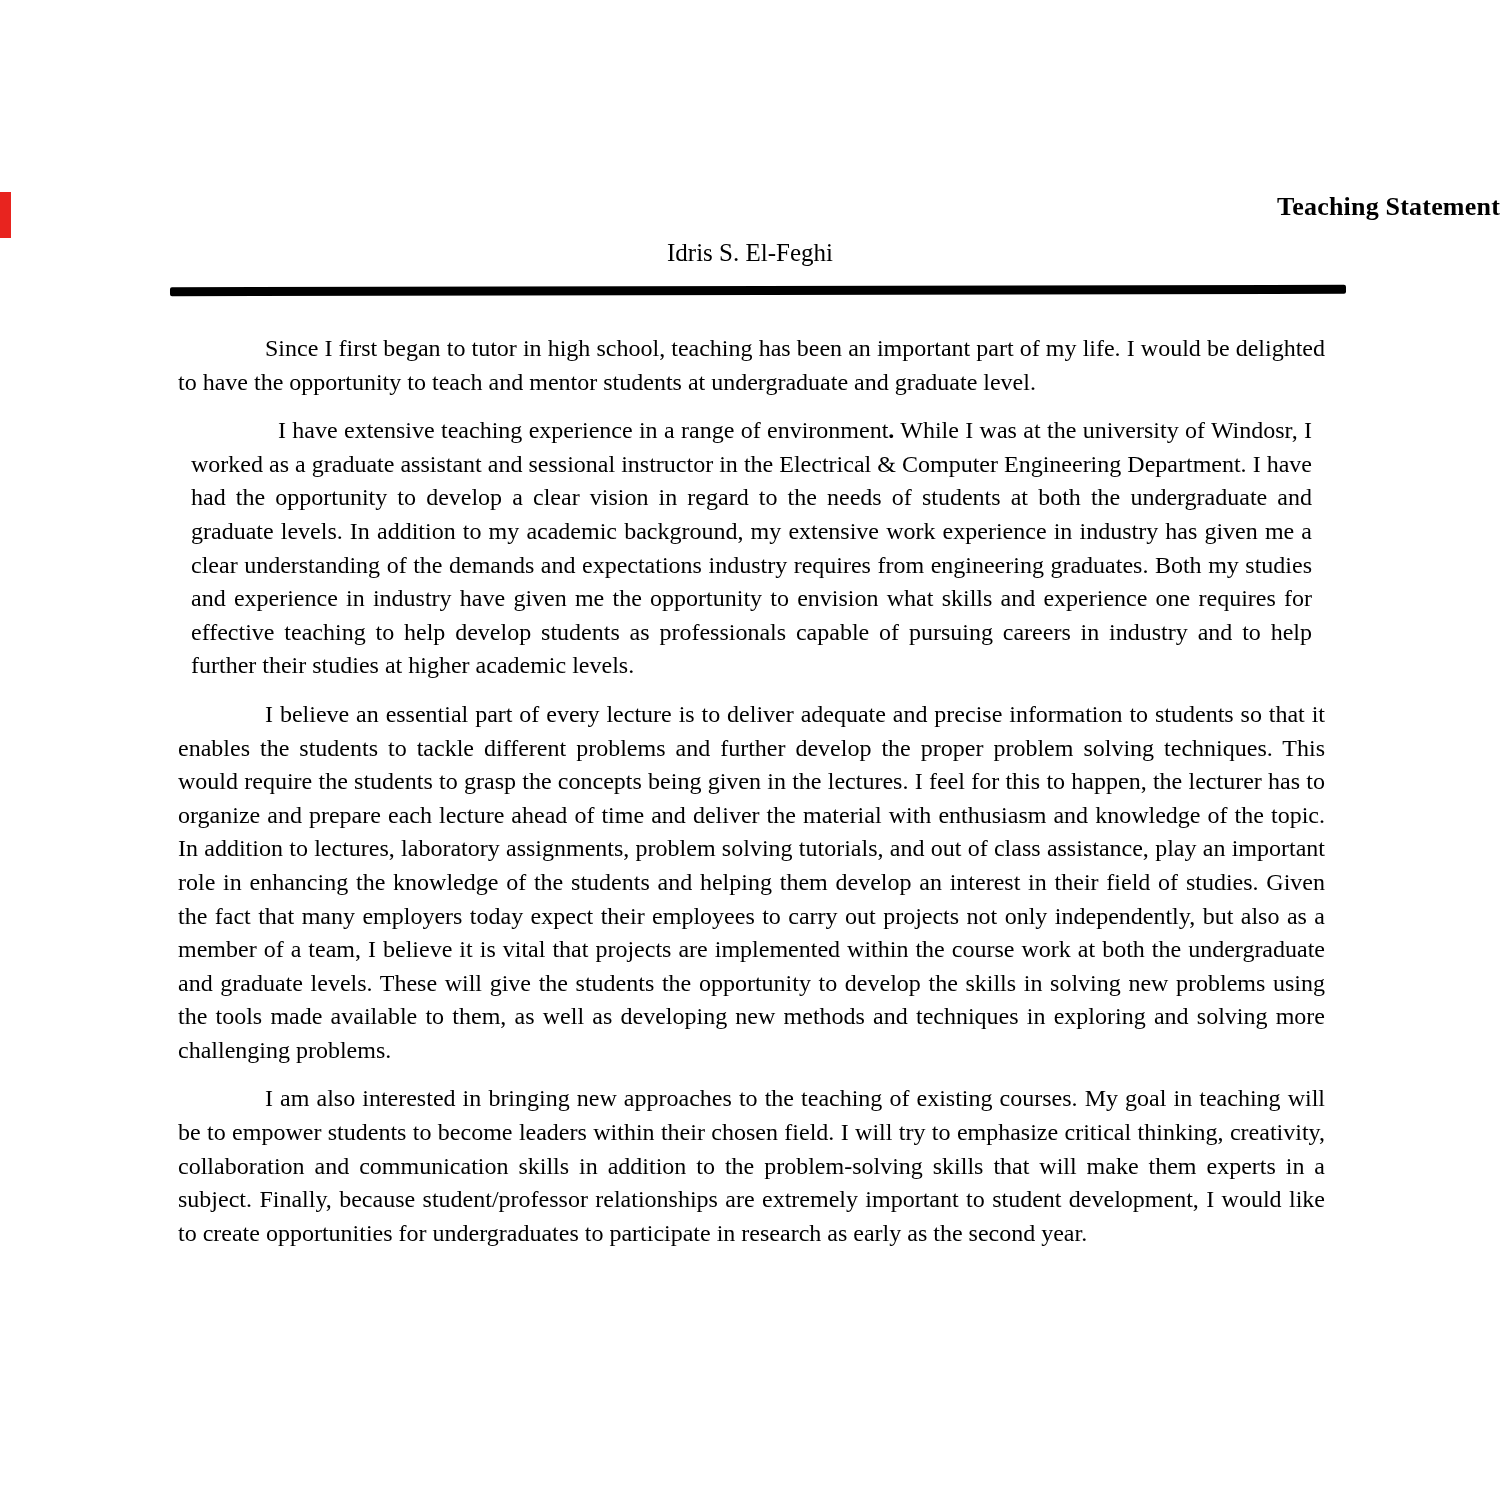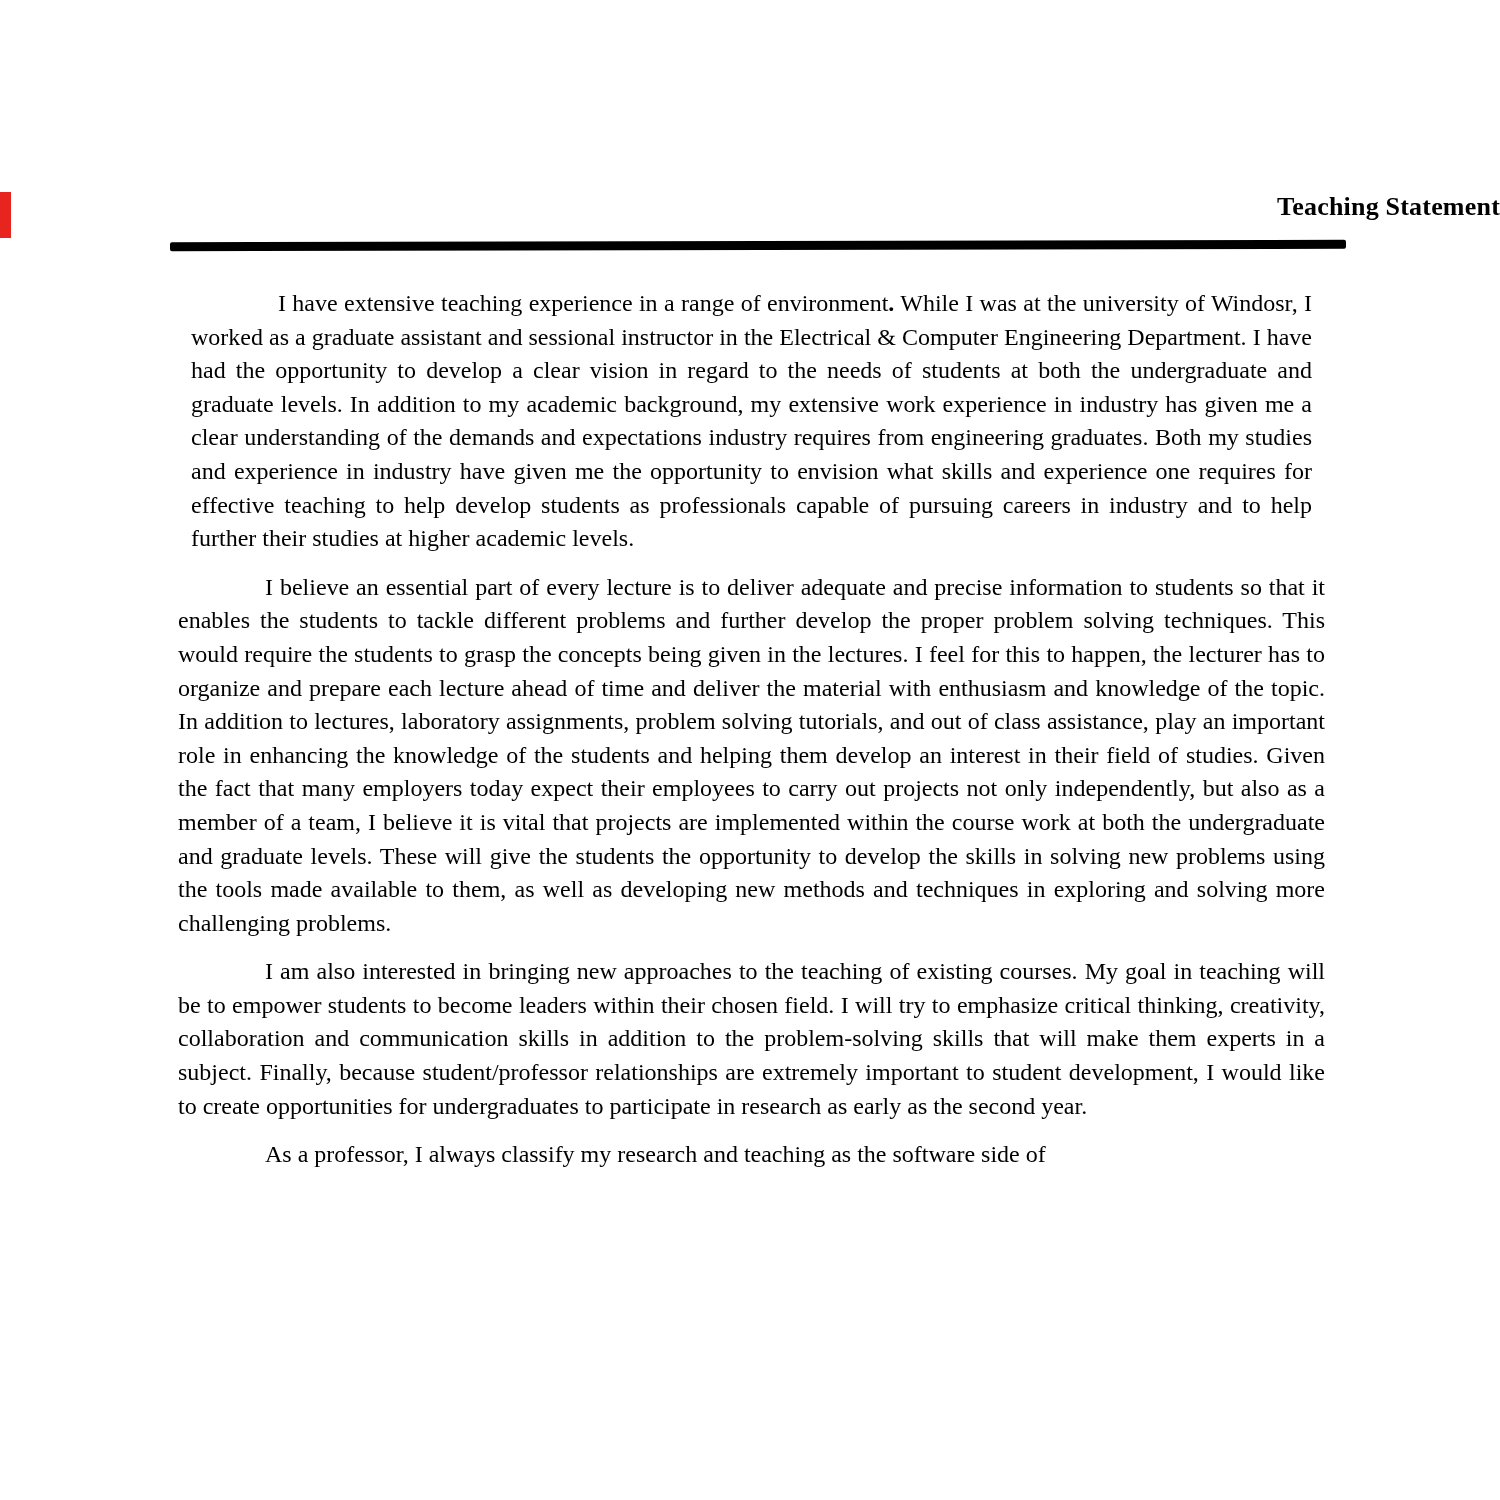--- a/index.html
+++ b/index.html
@@ -75,29 +75,30 @@
 </style>
 </head>
 <body>
 
 <div class="page">
 
   <div class="edge-marker"></div>
 
   <h1 class="title">Teaching Statement</h1>
 
+  <div class="author">Idris S. El-Feghi</div>
 
   <div class="rule"></div>
 
   <div class="content">
 
+    <p class="para">Since I first began to tutor in high school, teaching has been an important part of my life. I would be delighted to have the opportunity to teach and mentor students at undergraduate and graduate level.</p>
 
     <p class="para inset"><span>I have extensive teaching experience in a range of environment</span><span class="bold-dot">.</span><span> While I was at the university of Windosr, I worked as a graduate assistant and sessional instructor in the Electrical &amp; Computer Engineering Department. I have had the opportunity to develop a clear vision in regard to the needs of students at both the undergraduate and graduate levels. In addition to my academic background, my extensive work experience in industry has given me a clear understanding of the demands and expectations industry requires from engineering graduates. Both my studies and experience in industry have given me the opportunity to envision what skills and experience one requires for effective teaching to help develop students as professionals capable of pursuing careers in industry and to help further their studies at higher academic levels.</span></p>
 
     <p class="para">I believe an essential part of every lecture is to deliver adequate and precise information to students so that it enables the students to tackle different problems and further develop the proper problem solving techniques. This would require the students to grasp the concepts being given in the lectures. I feel for this to happen, the lecturer has to organize and prepare each lecture ahead of time and deliver the material with enthusiasm and knowledge of the topic. In addition to lectures, laboratory assignments, problem solving tutorials, and out of class assistance, play an important role in enhancing the knowledge of the students and helping them develop an interest in their field of studies. Given the fact that many employers today expect their employees to carry out projects not only independently, but also as a member of a team, I believe it is vital that projects are implemented within the course work at both the undergraduate and graduate levels. These will give the students the opportunity to develop the skills in solving new problems using the tools made available to them, as well as developing new methods and techniques in exploring and solving more challenging problems.</p>
 
     <p class="para">I am also interested in bringing new approaches to the teaching of existing courses. My goal in teaching will be to empower students to become leaders within their chosen field. I will try to emphasize critical thinking, creativity, collaboration and communication skills in addition to the problem-solving skills that will make them experts in a subject. Finally, because student/professor relationships are extremely important to student development, I would like to create opportunities for undergraduates to participate in research as early as the second year.</p>
 
-    <p class="para">As a professor, I always classify my research and teaching as the software side of</p>
 
   </div>
 
 </div>
 
 </body></html>

